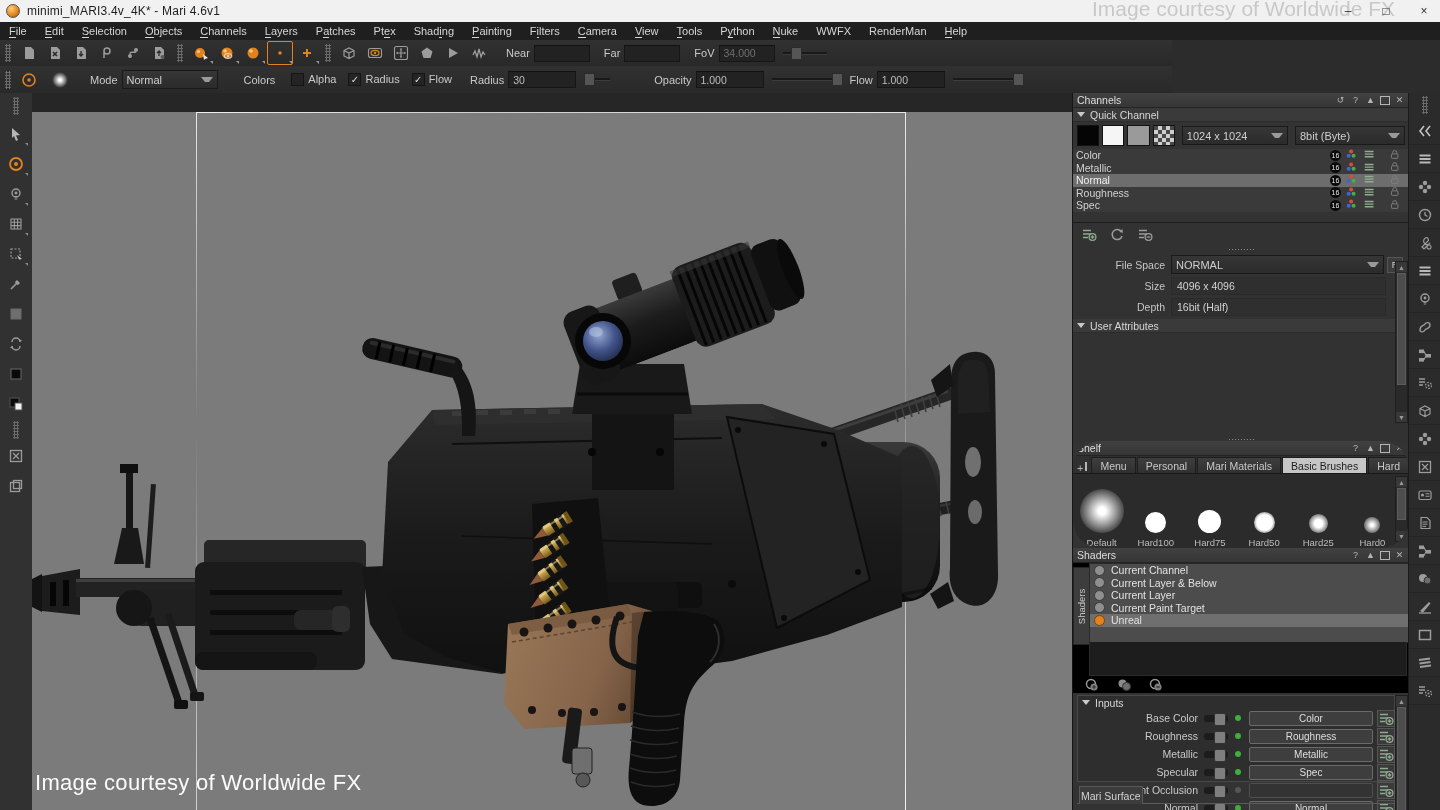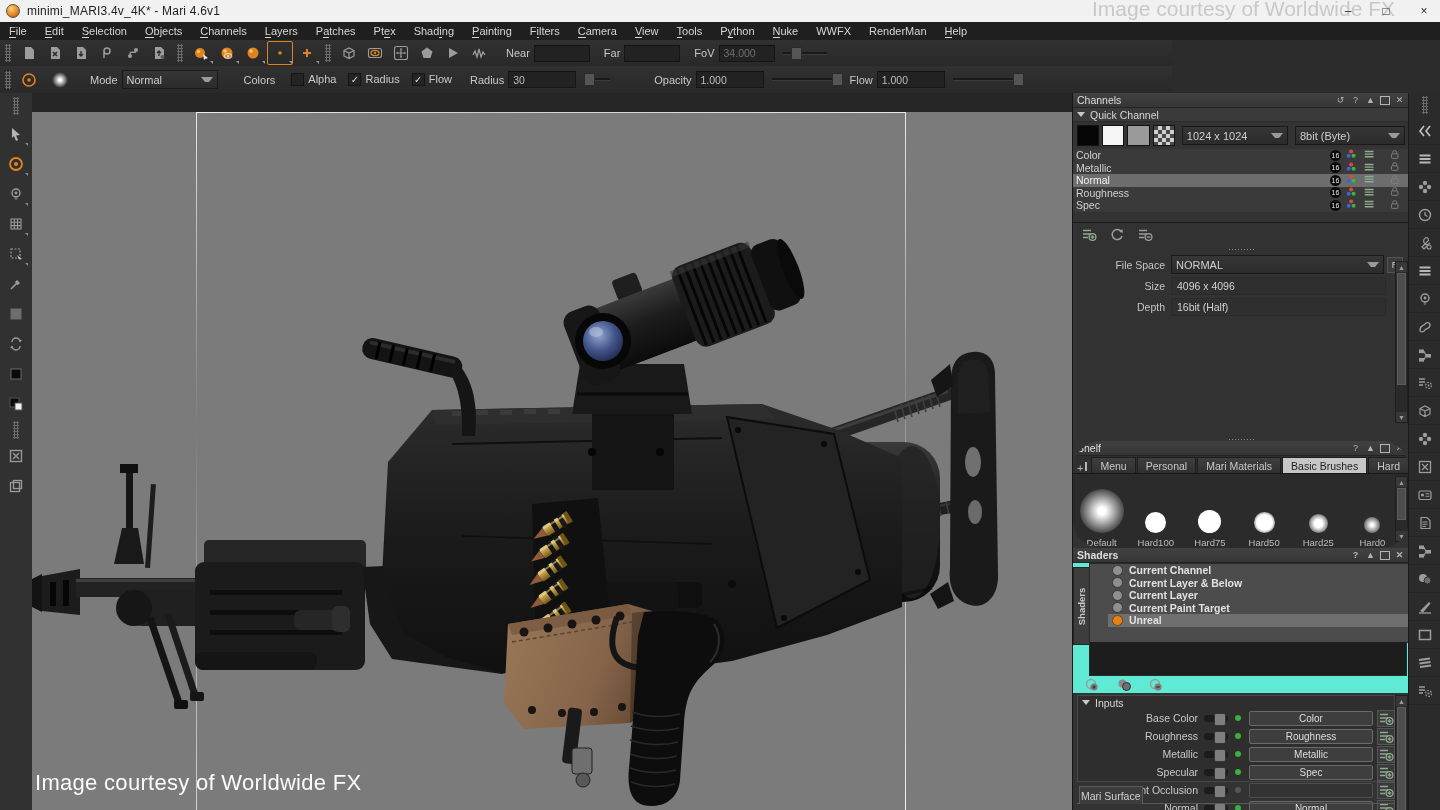--- a/index.html
+++ b/index.html
@@ -115,21 +115,21 @@
   #shelf-body{position:relative;height:70px;background:#2b2b2b;border-top:1px solid #191919;display:flex;padding:4px 14px 0 6px;gap:9px;}
   .brush{width:46px;display:flex;flex-direction:column;align-items:center;justify-content:flex-end;}
   .brush .dot{border-radius:50%;}
   .brush .bl{margin-top:4px;font-size:9.5px;color:#bdbdbd;}
 
   
   #shaders-body{position:relative;height:112px;}
   #shaders-sidetab{position:absolute;left:0;top:4px;width:15px;height:76px;background:#3d3d3d;border:1px solid #262626;
     color:#c9c9c9;font-size:9.5px;display:flex;align-items:center;justify-content:center;}
   #shaders-sidetab span{transform:rotate(-90deg);white-space:nowrap;}
-  #shaders-list{position:absolute;left:16px;top:0;right:0;height:78px;background:#4c4c4c;border:1px solid #2a2a2a;padding-left:18px;}
+  #shaders-list{position:absolute;left:16px;top:0;right:0;height:78px;background:#4c4c4c;border:1px solid #2a2a2a;}
   .shrow{height:12.5px;display:flex;align-items:center;padding:0 4px;font-size:10.5px;color:#e2e2e2;}
   .shrow.sel{background:#6f6f6f;}
   .shrow .led{width:9px;height:9px;border-radius:50%;background:#8f8f8f;margin-right:6px;border:1px solid #3a3a3a;}
   .shrow.sel .led{background:#e0821e;border-color:#7b4307;}
   #shaders-dark{position:absolute;left:16px;top:79px;right:2px;height:33px;background:#1d1d1d;border:1px solid #2a2a2a;border-top:none;}
   #shaders-footer{display:flex;gap:14px;padding:2px 10px;}
 
   
   #inputs-box{position:absolute;left:4px;top:2px;right:14px;bottom:28px;border:1px solid #484848;background:#2e2e2e;}
   .inrow{display:flex;align-items:center;height:18px;margin:0 4px;}
@@ -899,20 +899,24 @@
             </div>
           <div style="width:17px;"></div>
         </div>
         <div class="formrow">
           <span class="flabel">Depth</span>
           <div class="ffield noborder">
               <span>16bit (Half)</span>
             </div>
           <div style="width:17px;"></div>
         </div>
+        <div class="sechead" style="margin-top:2px;">
+          <span class="tri"></span>
+          <span>User Attributes</span>
+        </div>
         <div class="scrollcol" style="top:38px;height:160px;">
           <div class="sarr">▲</div>
           <div class="sthumb" style="height:110px;"></div>
           <div class="sarr" style="position:absolute;bottom:0;width:100%;">▼</div>
         </div>
         <div class="draghandle" style="position:absolute;bottom:0;width:100%;">
             <i></i>
           </div>
       </div>
 
@@ -962,21 +966,21 @@
               <div class="bl">Hard25</div>
             </div>
             <div class="brush">
               <div class="dot" style="width: 16px; height: 16px; background: radial-gradient(circle, rgb(255, 255, 255) 12%, rgba(255, 255, 255, 0) 97%);"></div>
               <div class="bl">Hard0</div>
             </div>
           </div>
 
       </div>
 
-      <div class="panel" id="shaders-panel" style="top:455px;height:145px;background:#5eead4;font-weight:bold;">
+      <div class="panel" id="shaders-panel" style="top:455px;height:145px;background:#000000;">
         <div class="phead">
           <span>Shaders</span>
           <span class="picons" id="shaders-head-icons">
               <span class="picon">?</span>
               <span class="picon">▲</span>
               <span class="picon boxy"></span>
               <span class="picon">✕</span>
             </span>
         </div>
         <div id="shaders-body">

